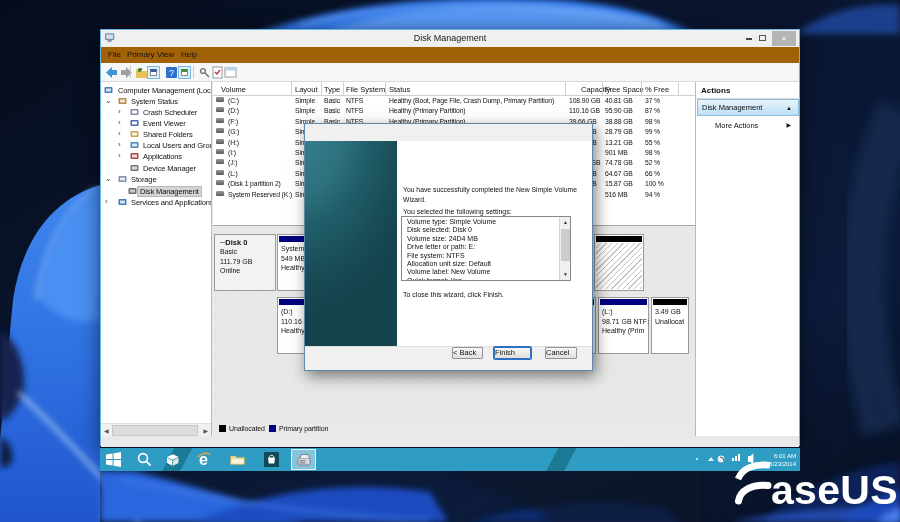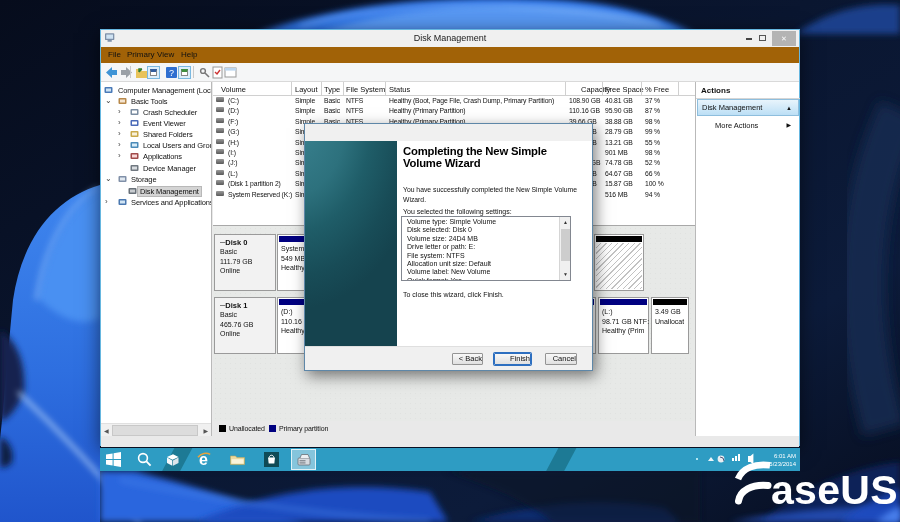--- a/index.html
+++ b/index.html
@@ -68,21 +68,21 @@
 #dbody{position:absolute;left:92px;top:17px;width:195px;height:205px;background:#fff}
 #dhead{position:absolute;left:6px;top:5px;width:160px;font-size:11.3px;font-weight:bold;color:#000;line-height:11.6px;letter-spacing:-.2px}
 #dp1{position:absolute;left:6px;top:44px;width:180px;font-size:6.8px;color:#111;line-height:10px}
 #dp2{position:absolute;left:6px;top:67px;font-size:7px;color:#111}
 #dlist{position:absolute;left:4px;top:75px;width:170px;height:65px;border:1px solid #828790;background:#fff;font-size:7px;line-height:8.4px;color:#111;overflow:hidden;padding:1px 0 0 5px}
 #dscroll{position:absolute;right:0;top:0;width:11px;height:63px;background:#f0f0f0;border-left:1px solid #d5d5d5}
 #dscroll .sb{position:absolute;left:0;width:11px;height:11px;font-size:5px;text-align:center;line-height:11px;color:#333;background:#f0f0f0}
 #dscroll .sth{position:absolute;left:1px;top:12px;width:9px;height:32px;background:#cdcdcd}
 #dp3{position:absolute;left:6px;top:150px;font-size:7px;color:#111}
 #dfoot{position:absolute;left:0;top:222px;width:287px;height:24px;background:#f0f0f0;border-top:1px solid #dfdfdf}
-.btn{position:absolute;top:6px;height:12px;background:linear-gradient(#f8f8f8,#e0e0e0);border:1px solid #949494;font-size:7.5px;text-align:right;line-height:10px;color:#111;border-radius:1px}
+.btn{position:absolute;top:0;height:12px;background:linear-gradient(#f8f8f8,#e0e0e0);border:1px solid #949494;font-size:7.5px;text-align:left;line-height:10px;color:#111;border-radius:1px}
 #bback{left:147px;width:31px}
 #bfin{left:189px;width:37px;border:1px solid #2d6fc0;box-shadow:0 0 0 1px #2d6fc0}
 #bcancel{left:240px;width:32px}
 
 #logo{position:absolute;left:725px;top:455px;width:175px;height:60px}
 </style>
 </head>
 <body>
 <svg id="wp" viewBox="0 0 900 522" preserveAspectRatio="none">
     <defs>
@@ -198,21 +198,21 @@
               <rect x="2" y="2.5" width="5" height="3" fill="#cfe4f4"></rect>
             </svg></span>
           <span class="tlabel" style="left:17px">Computer Management (Local</span>
         </div>
         <div class="trow" style="left:0;top:13.5px;width:111px">
           <span class="chev" style="left:4px">⌄</span>
           <span class="nico" style="left:17px"><svg width="9" height="9" viewBox="0 0 9 9">
               <rect x="0.5" y="1" width="8" height="6" rx="1" fill="#b8894a"></rect>
               <rect x="2" y="2.5" width="5" height="3" fill="#f4e4cf"></rect>
             </svg></span>
-          <span class="tlabel" style="left:30px">Basic Tools</span>
+          <span class="tlabel" style="left:30px">System Status</span>
         </div>
         <div class="trow" style="left:0;top:24.5px;width:111px">
           <span class="chev" style="left:17px">›</span>
           <span class="nico" style="left:29px"><svg width="9" height="9" viewBox="0 0 9 9">
               <rect x="0.5" y="1" width="8" height="6" rx="1" fill="#7a8ca0"></rect>
               <rect x="2" y="2.5" width="5" height="3" fill="#fff"></rect>
             </svg></span>
           <span class="tlabel" style="left:42px">Crash Scheduler</span>
         </div>
         <div class="trow" style="left:0;top:35.5px;width:111px">
@@ -423,21 +423,20 @@
           </div>
         <div class="part" style="left:139px;top:8px;width:240px;height:57px">
             <div class="pbar" style="background:#000080"></div>
             <div class="ptext">(C:)<br>108.90 GB NTFS<br>Healthy (Boot, Page File,</div>
           </div>
         <div class="part" style="left:381px;top:8px;width:50px;height:57px">
             <div class="pbar" style="background:#000"></div>
             <div style="position:absolute;left:1px;top:8px;right:1px;bottom:1px;background:repeating-linear-gradient(135deg,#fff 0 3px,#c2c2c2 3px 4px)"></div>
           </div>
 
-        <div class="dlabel" style="left:1px;top:71px;width:62px;height:57px"><b>─Disk 1</b><br>Basic<br>465.76 GB<br>Online</div>
         <div class="part" style="left:64px;top:71px;width:73px;height:57px">
             <div class="pbar" style="background:#000080"></div>
             <div class="ptext">(D:)<br>110.16 G<br>Healthy&nbsp;(</div>
           </div>
         <div class="part" style="left:139px;top:71px;width:244px;height:57px">
             <div class="pbar" style="background:#000080"></div>
             <div class="ptext">(E:)<br>2.35 GB NTFS<br>Healthy (Primary</div>
           </div>
         <div class="part" style="left:385px;top:71px;width:51px;height:57px">
             <div class="pbar" style="background:#000080"></div>
@@ -515,21 +514,20 @@
         <path d="M28 13 h2 v-3 h-2 z M31 13 h2 v-5 h-2 z M34 13 h2 v-7 h-2 z" fill="#fff"></path>
         <path d="M44 8 v6 h2.4 l3 2.6 V5.4 L46.4 8 Z" fill="#fff"></path>
       </svg>
   </div>
   <div id="clock">6:01 AM<br>5/23/2014</div>
 </div>
 
 <div id="dlg">
   <div id="dside"></div>
   <div id="dbody">
-    <div id="dhead">Completing the New Simple Volume Wizard</div>
     <div id="dp1">You have successfully completed the New Simple Volume Wizard.</div>
     <div id="dp2">You selected the following settings:</div>
     <div id="dlist">Volume type: Simple Volume<br>Disk selected: Disk 0<br>Volume size: 24D4 MB<br>Drive letter or path: E:<br>File system: NTFS<br>Allocation unit size: Default<br>Volume label: New Volume<br>Quick format: Yes
       <div id="dscroll">
           <div class="sb" style="top:0">▲</div>
           <div class="sth"></div>
           <div class="sb" style="bottom:0">▼</div>
         </div>
     </div>
     <div id="dp3">To close this wizard, click Finish.</div>

